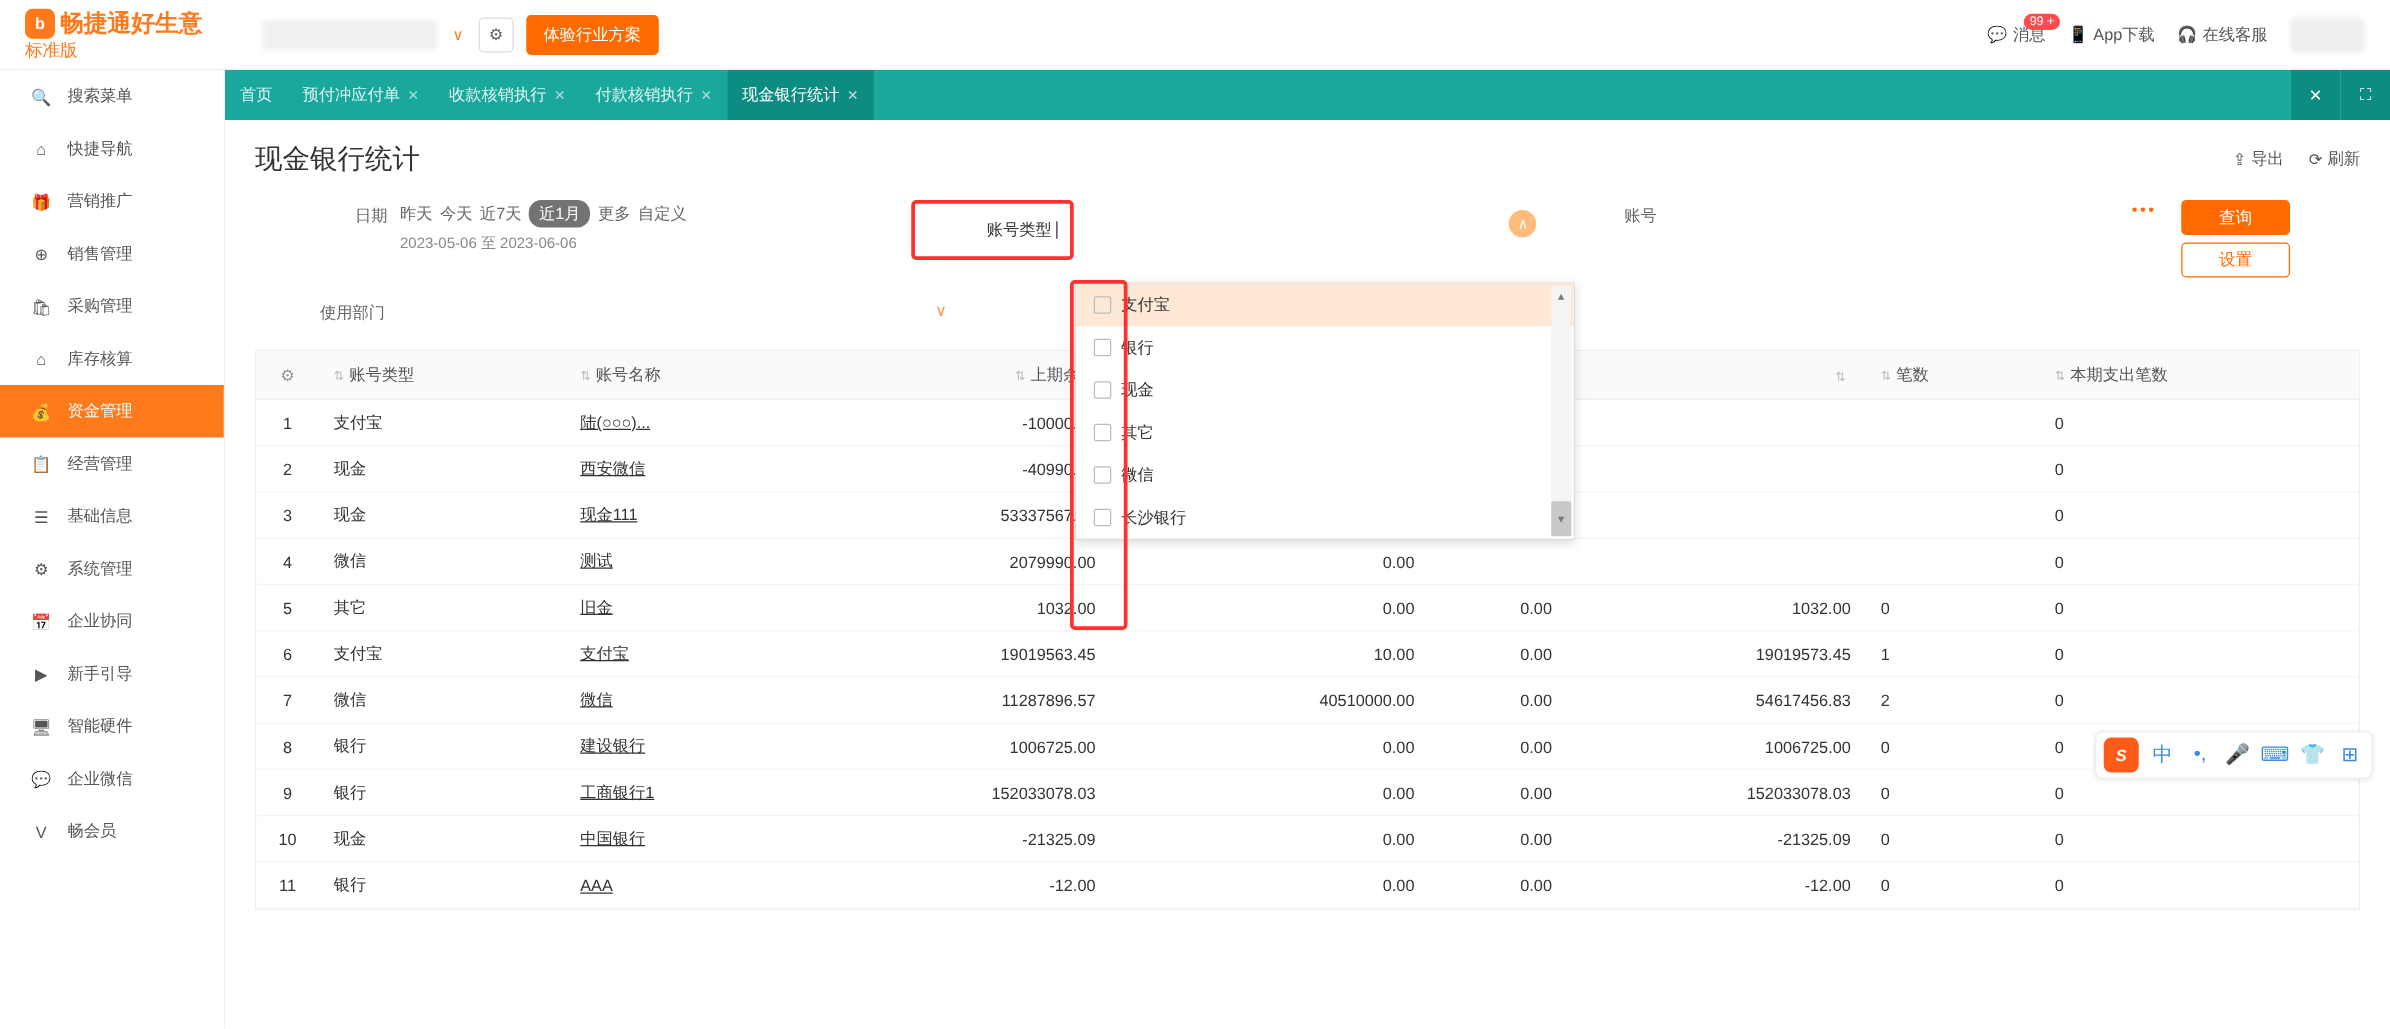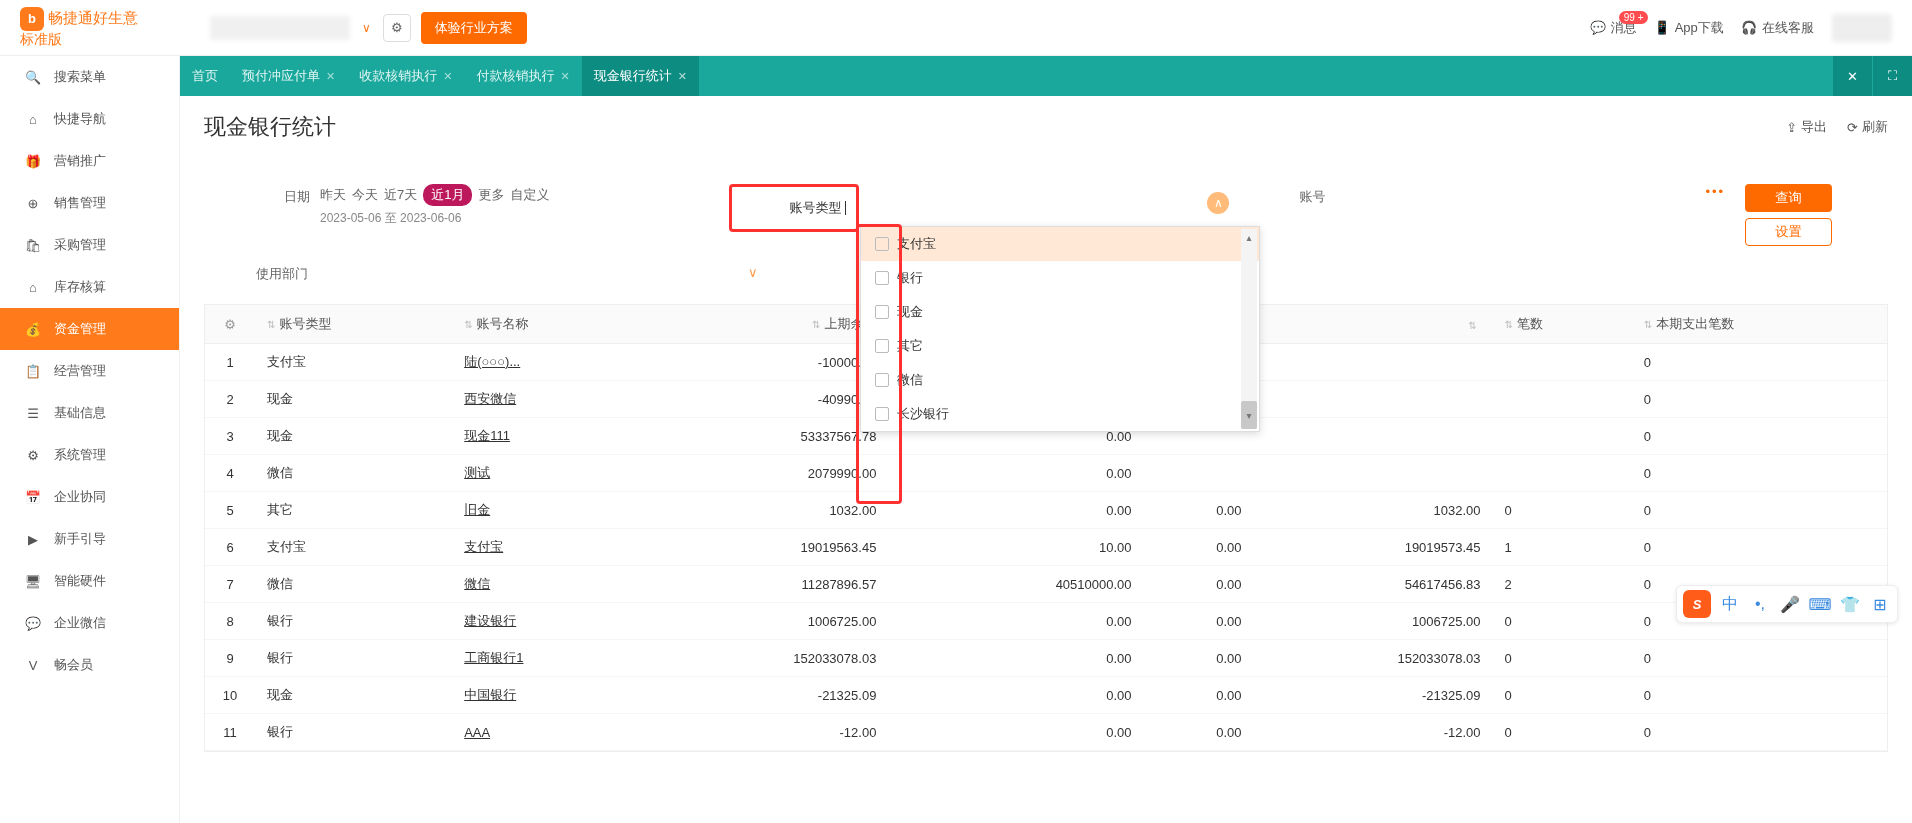--- a/index.html
+++ b/index.html
@@ -3,21 +3,21 @@
 <meta charset="utf-8">
 <style>
 * { margin: 0; padding: 0; box-sizing: border-box; font-family: "Microsoft YaHei", Arial, sans-serif; }
 body { background: #fff; font-size: 13px; color: #333; width: 1912px; height: 823px; overflow: hidden; position: relative; }
 
 
 .top-header { height: 56px; display: flex; align-items: center; padding: 0 20px; border-bottom: 1px solid #eee; }
 .logo-area { width: 160px; display: flex; flex-direction: column; }
 .logo-line { display: flex; align-items: center; gap: 4px; }
 .logo-icon { width: 24px; height: 24px; background: #ff7a1a; border-radius: 6px; display: flex; align-items: center; justify-content: center; color: #fff; font-weight: bold; }
-.logo-text { color: #ff7a1a; font-size: 15px; font-weight: 400; }
+.logo-text { color: #ff7a1a; font-size: 19px; font-weight: 700; }
 .logo-sub { color: #ff7a1a; font-size: 14px; }
 .company-blur { width: 140px; height: 24px; background: #f0f0f0; filter: blur(2px); margin-left: 30px; border-radius: 3px; }
 .dropdown-caret { color: #ff7a1a; margin: 0 12px; font-size: 12px; }
 .gear-btn { width: 28px; height: 28px; border: 1px solid #ddd; border-radius: 4px; display: flex; align-items: center; justify-content: center; color: #666; margin-right: 10px; }
 .orange-btn { background: #ff6a00; color: #fff; padding: 7px 14px; border-radius: 4px; border: none; font-size: 13px; }
 .top-right { margin-left: auto; display: flex; align-items: center; gap: 18px; color: #555; }
 .top-right-item { display: flex; align-items: center; gap: 4px; position: relative; }
 .badge { position: absolute; top: -8px; right: -12px; background: #ff4d4f; color: #fff; font-size: 10px; padding: 1px 5px; border-radius: 8px; }
 .avatar-blur { width: 60px; height: 28px; background: #eee; filter: blur(2px); border-radius: 4px; }
 
@@ -36,27 +36,27 @@
 .tabs-right-btn { width: 40px; display: flex; align-items: center; justify-content: center; background: #0d8c81; color: #fff; border-left: 1px solid #1aa89c; }
 
 
 .content { position: absolute; left: 180px; top: 96px; right: 0; bottom: 0; background: #fff; padding: 0; }
 .page-head { display: flex; align-items: center; padding: 16px 24px 10px; }
 .page-title { font-size: 22px; font-weight: 500; }
 .page-actions { margin-left: auto; display: flex; gap: 20px; color: #555; }
 .page-action { display: flex; align-items: center; gap: 4px; cursor: pointer; }
 
 
-.filter-area { padding: 8px 24px 10px; margin-top: 24px; }
+.filter-area { padding: 8px 24px 10px; }
 .filter-row { display: flex; align-items: flex-start; gap: 20px; }
 .filter-group { display: flex; align-items: flex-start; gap: 10px; }
 .filter-label { color: #666; padding-top: 4px; }
 .date-opts { display: flex; gap: 6px; align-items: center; flex-wrap: wrap; }
 .date-opt { color: #666; cursor: pointer; }
-.date-opt.active { background: #be185d; color: #fff; padding: 2px 8px; border-radius: 10px; }
+.date-opt.active { background: #737373; color: #fff; padding: 2px 8px; border-radius: 10px; }
 .date-range { color: #888; font-size: 12px; margin-top: 4px; }
 .acct-type-field { border: 3px solid #ff3030; border-radius: 4px; padding: 6px 10px; min-width: 130px; height: 48px; display: flex; align-items: center; justify-content: flex-end; position: relative; }
 .acct-type-label { color: #333; }
 .acct-type-caret { position: absolute; right: -370px; top: 8px; width: 22px; height: 22px; background: #ffbb7a; border-radius: 50%; display: flex; align-items: center; justify-content: center; color: #fff; font-size: 12px; }
 .acct-field { display: flex; align-items: flex-start; gap: 8px; }
 .more-dots { color: #ff6a00; letter-spacing: 2px; cursor: pointer; }
 .btn-primary { background: #ff6a00; color: #fff; border: none; padding: 5px 30px; border-radius: 4px; }
 .btn-outline { background: #fff; color: #ff6a00; border: 1px solid #ff6a00; padding: 4px 18px; border-radius: 4px; }
 .btn-col { display: flex; flex-direction: column; gap: 6px; }
 .dept-field { display: flex; align-items: center; gap: 10px; margin-top: 14px; }

